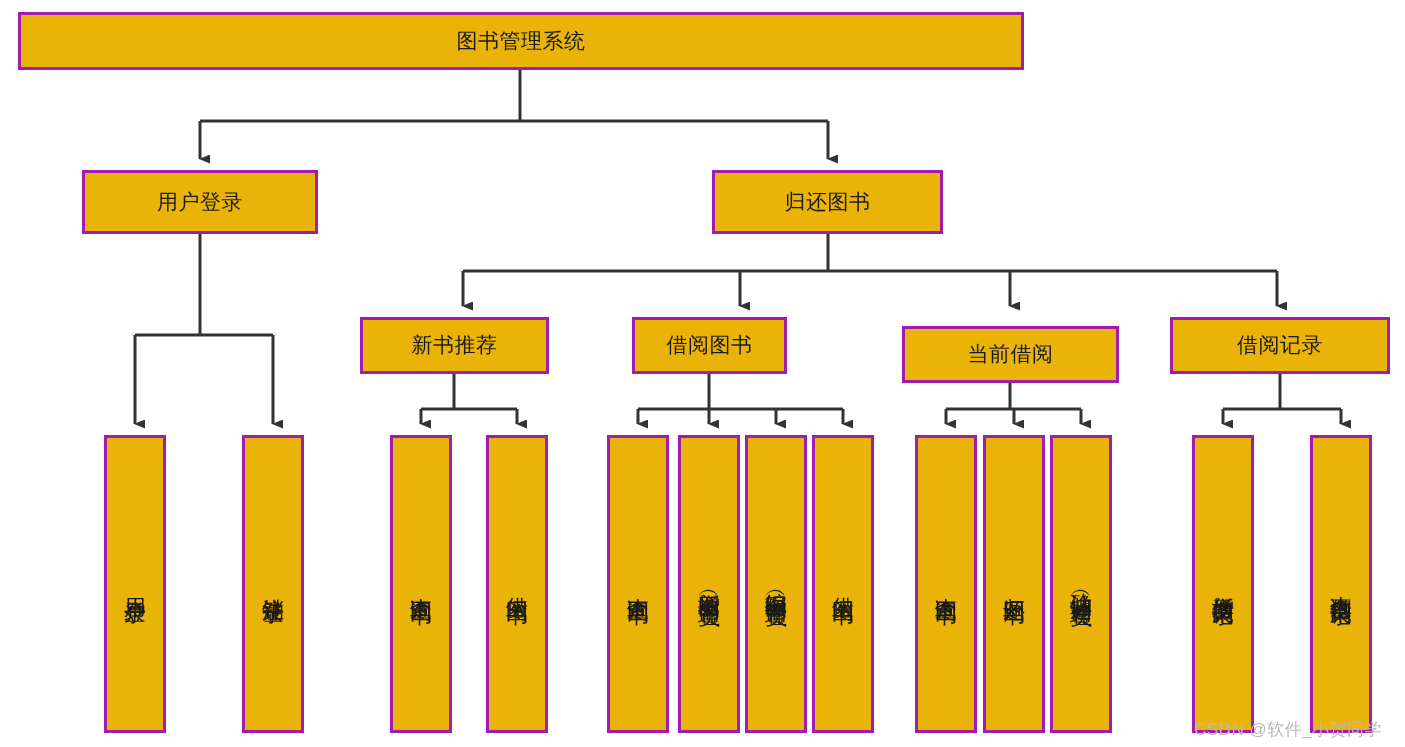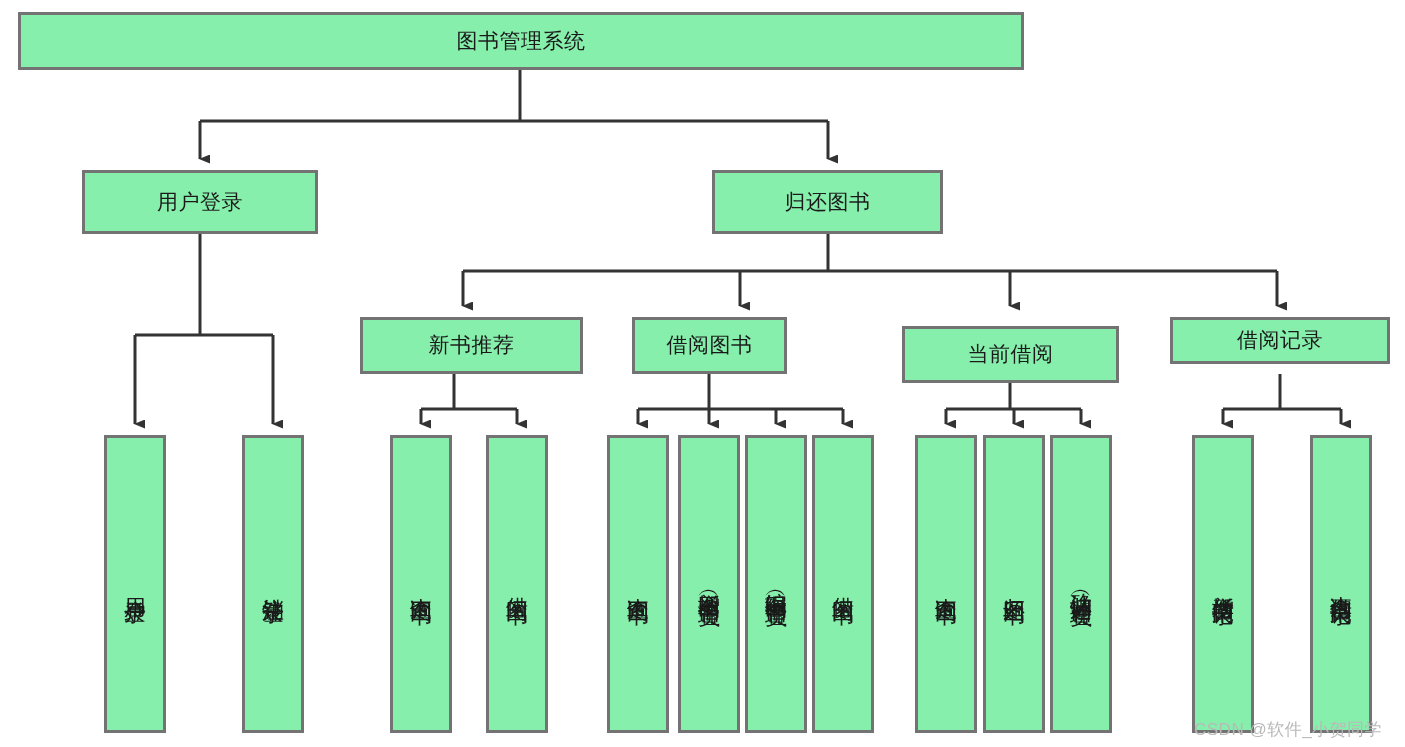--- a/index.html
+++ b/index.html
@@ -22,22 +22,22 @@
     position: absolute;
     left: 0;
     top: 0;
     width: 1405px;
     height: 747px;
     pointer-events: none;
   }
   .node {
     position: absolute;
     box-sizing: border-box;
-    border: 3px solid #737373;
-    background: #86efac;
+    border: 3px solid #a21caf;
+    background: #eab308;
     display: flex;
     align-items: center;
     justify-content: center;
     color: #1a1a1a;
   }
   .node .label {
     display: block;
     text-align: center;
     line-height: 1.18;
     letter-spacing: 0.5px;
@@ -118,30 +118,30 @@
   <div id="nodes-layer">
       <div class="node horizontal" style="left: 18px; top: 12px; width: 1006px; height: 58px;">
         <span class="label">图书管理系统</span>
       </div>
       <div class="node horizontal" style="left: 82px; top: 170px; width: 236px; height: 64px;">
         <span class="label">用户登录</span>
       </div>
       <div class="node horizontal" style="left: 712px; top: 170px; width: 231px; height: 64px;">
         <span class="label">归还图书</span>
       </div>
-      <div class="node horizontal" style="left: 360px; top: 317px; width: 223px; height: 57px;">
+      <div class="node horizontal" style="left: 360px; top: 317px; width: 189px; height: 57px;">
         <span class="label">新书推荐</span>
       </div>
       <div class="node horizontal" style="left: 632px; top: 317px; width: 155px; height: 57px;">
         <span class="label">借阅图书</span>
       </div>
       <div class="node horizontal" style="left: 902px; top: 326px; width: 217px; height: 57px;">
         <span class="label">当前借阅</span>
       </div>
-      <div class="node horizontal" style="left: 1170px; top: 317px; width: 220px; height: 47px;">
+      <div class="node horizontal" style="left: 1170px; top: 317px; width: 220px; height: 57px;">
         <span class="label">借阅记录</span>
       </div>
       <div class="node vertical" style="left: 104px; top: 435px; width: 62px; height: 298px;">
         <span class="label">用户登录</span>
       </div>
       <div class="node vertical" style="left: 242px; top: 435px; width: 62px; height: 298px;">
         <span class="label">注销登录</span>
       </div>
       <div class="node vertical" style="left: 390px; top: 435px; width: 62px; height: 298px;">
         <span class="label">查询图书</span>

